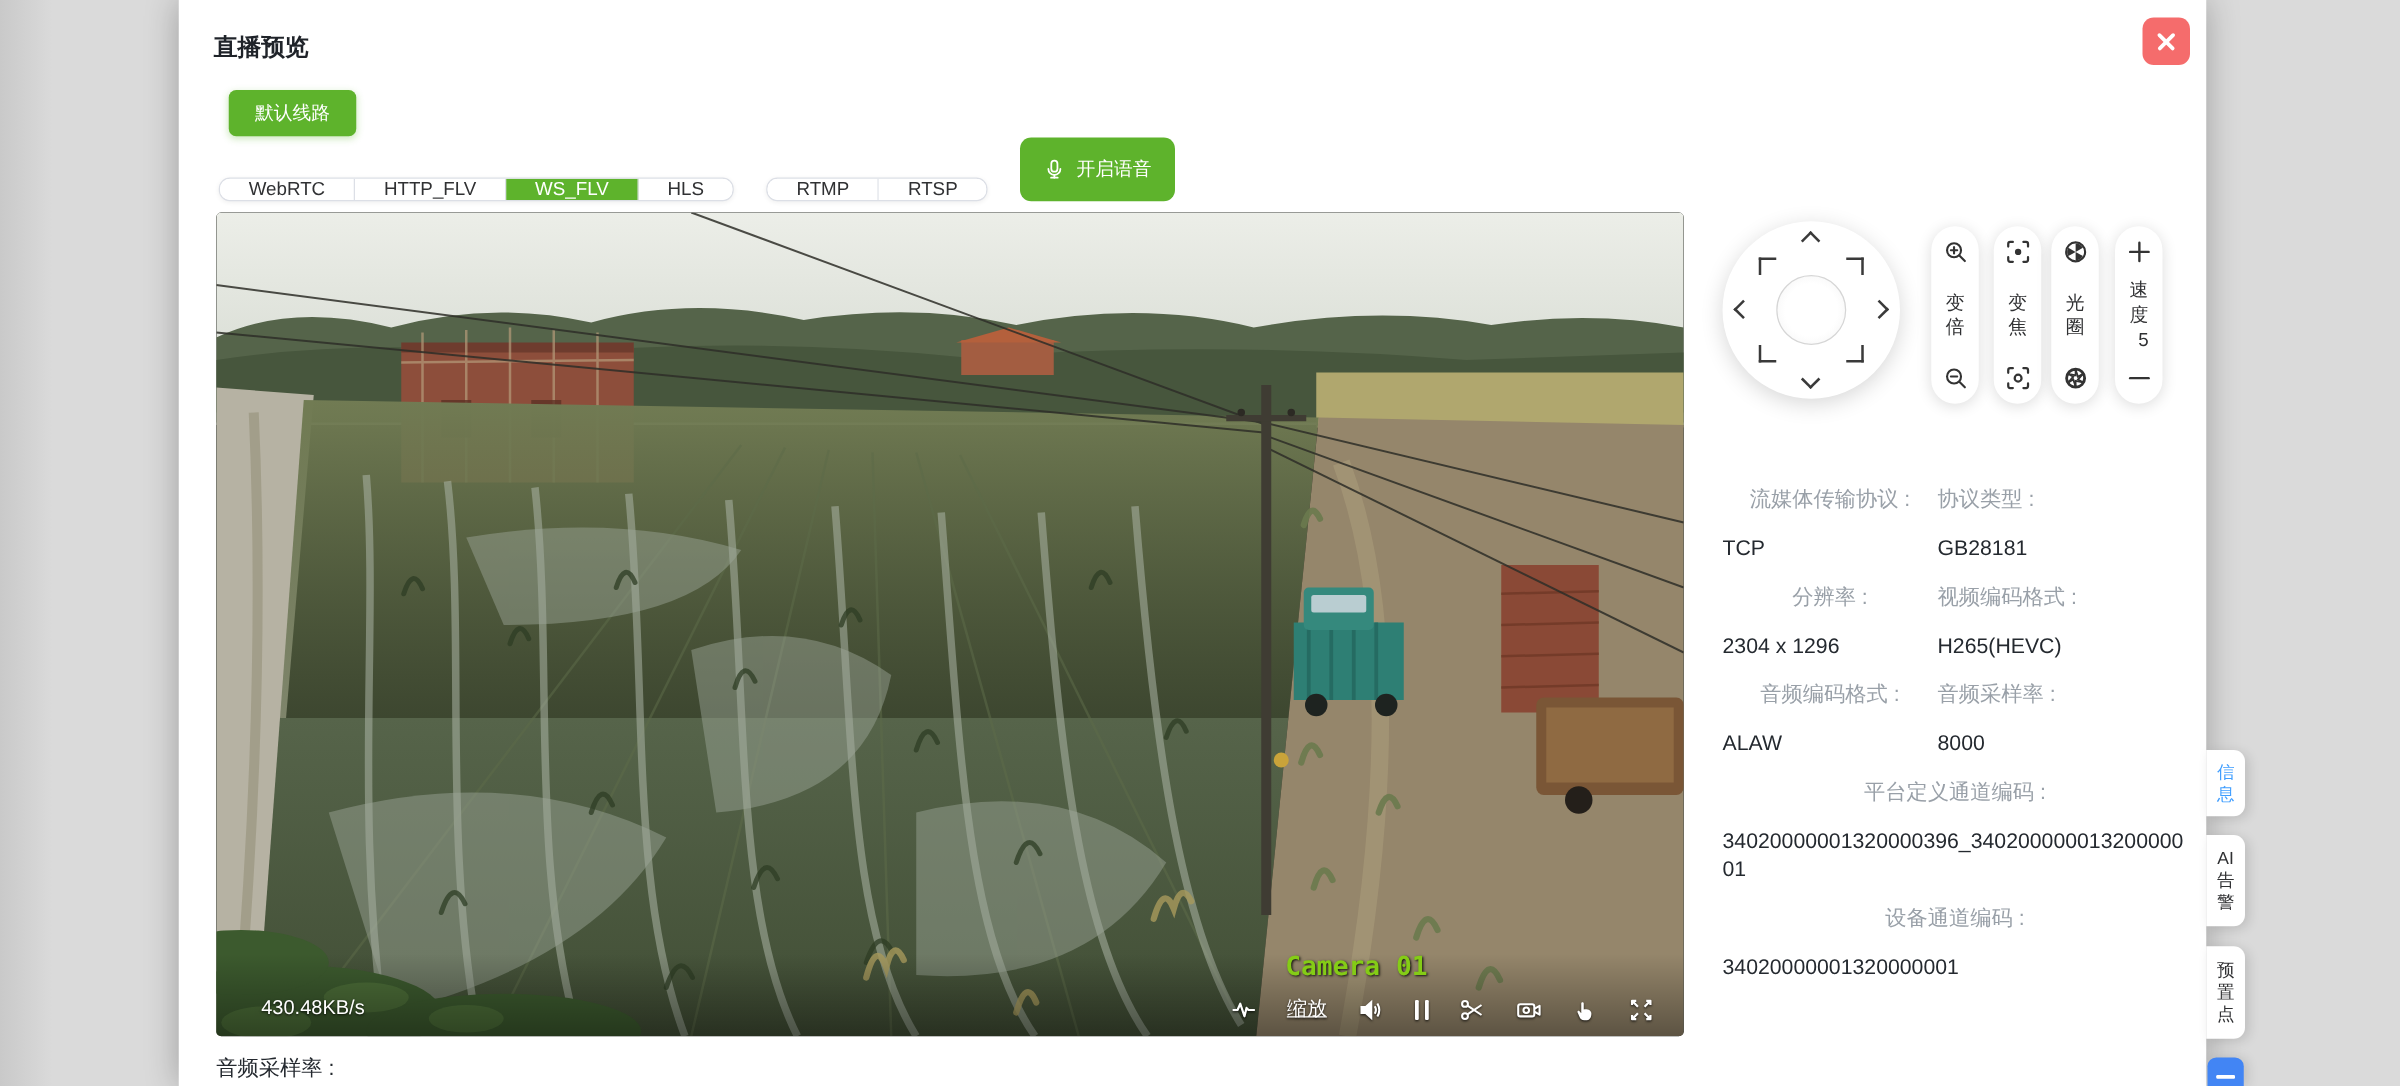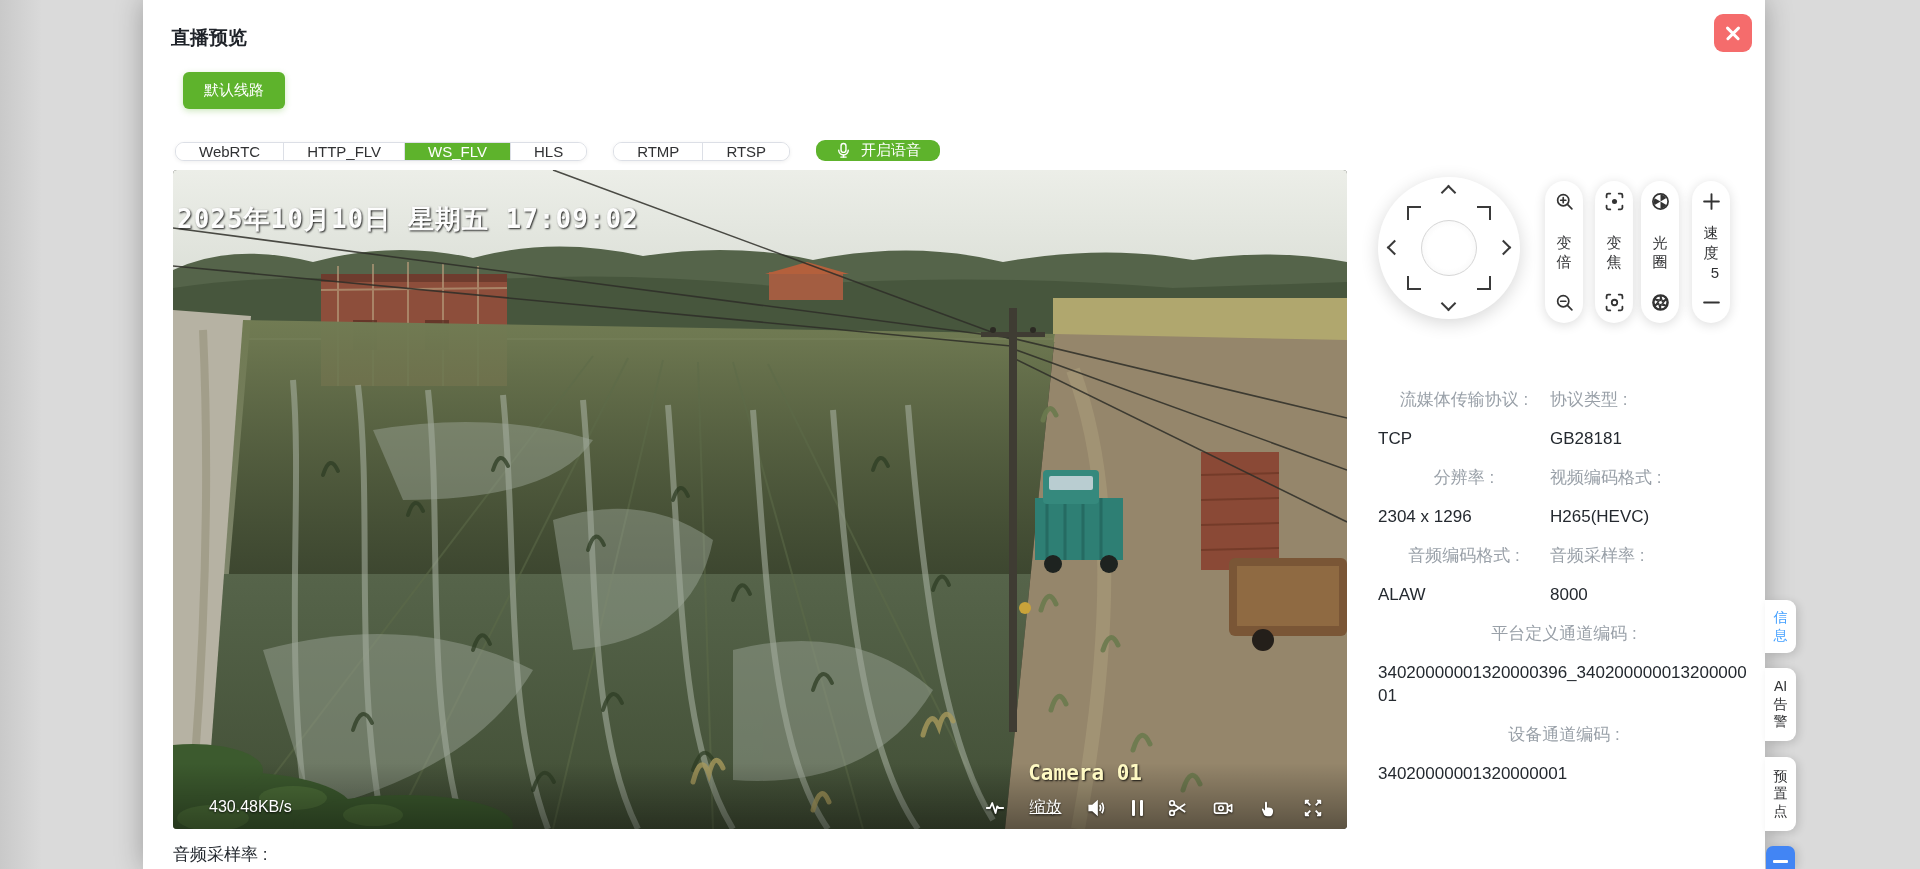--- a/index.html
+++ b/index.html
@@ -16,31 +16,31 @@
     border:none;border-radius:6px;font-size:15px;cursor:pointer;box-shadow:0 2px 6px rgba(94,179,44,.3);
     font-family:inherit;}
   .tabs-row{position:absolute;left:32px;top:121px;height:40px;display:flex;gap:26px;align-items:flex-end;}
   .tab-group{display:flex;border:1px solid #dcdfe6;border-radius:9px;overflow:hidden;background:#fff;
     box-shadow:0 1px 4px rgba(0,0,0,.07);}
   .tab{display:flex;align-items:center;padding:0 23px;font-size:15px;color:#303133;
     border-right:1px solid #dcdfe6;cursor:pointer;background:#fff;white-space:nowrap;}
   .tab:last-child{border-right:none;}
   .tab.active{background:#5eb32c;color:#fff;}
   .voice-btn{display:flex;align-items:center;gap:9px;background:#5eb32c;color:#fff;border:none;
-    border-radius:9px;padding:1px 19px;font-size:15px;cursor:pointer;font-family:inherit;}
+    border-radius:9px;padding:16px 19px;font-size:15px;cursor:pointer;font-family:inherit;}
   
   .player{position:absolute;left:30px;top:170px;width:1174px;height:659px;background:#1b1f17;
     border-radius:4px;overflow:hidden;}
   .player svg.scene{position:absolute;left:0;top:0;width:100%;height:100%;}
   .shade{position:absolute;left:0;right:0;bottom:0;height:66px;
     background:linear-gradient(transparent,rgba(0,0,0,.38));}
   .ts-overlay{position:absolute;left:4px;top:32px;font-family:"DejaVu Sans Mono",monospace;
     font-weight:700;font-size:26px;color:#fdfdfd;text-shadow:1px 1px 2px rgba(0,0,0,.85);letter-spacing:1px;}
   .cam-overlay{position:absolute;right:205px;bottom:44px;font-family:"DejaVu Sans Mono",monospace;
-    font-weight:700;font-size:21px;color:#fef9c3;text-shadow:1px 1px 2px rgba(0,0,0,.85);}
+    font-weight:700;font-size:21px;color:#84cc16;text-shadow:1px 1px 2px rgba(0,0,0,.85);}
   .bitrate{position:absolute;left:36px;bottom:13px;font-size:16px;color:#fff;
     text-shadow:0 1px 2px rgba(0,0,0,.8);}
   .ctrlbar{position:absolute;right:24px;bottom:11px;display:flex;align-items:center;gap:25px;color:#fff;text-decoration:underline;}
   .cicon{width:20px;height:20px;cursor:pointer;color:#fff;filter:drop-shadow(0 1px 1px rgba(0,0,0,.7));}
   .zoom-text{font-size:16px;color:#fff;cursor:pointer;text-shadow:0 1px 2px rgba(0,0,0,.8);}
   .pause-icon{display:flex;gap:4.5px;cursor:pointer;filter:drop-shadow(0 1px 1px rgba(0,0,0,.7));}
   .pause-icon i{width:3.5px;height:16px;background:#fff;border-radius:1px;}
   
   .right-panel{position:absolute;left:1235px;top:171px;width:388px;height:690px;}
   .ptz-pad{position:absolute;left:0;top:6px;width:142px;height:142px;border-radius:50%;background:#fff;
@@ -266,21 +266,20 @@
         <ellipse cx="20" cy="600" rx="70" ry="26"></ellipse>
       </g>
       <g fill="#4d6f39" opacity="0.9">
         <ellipse cx="120" cy="628" rx="34" ry="12"></ellipse>
           <ellipse cx="200" cy="645" rx="30" ry="11"></ellipse>
         <ellipse cx="40" cy="648" rx="36" ry="13"></ellipse>
       </g>
     </svg>
 
     <div class="shade"></div>
-    <div class="ts-overlay">2025年10月10日 星期五 17:09:02</div>
     <div class="cam-overlay">Camera 01</div>
     <div class="bitrate">430.48KB/s</div>
 
     <div class="ctrlbar">
       <svg class="cicon" viewBox="0 0 18 18" fill="none" stroke="currentColor" stroke-width="1.6" stroke-linejoin="round">
         <polyline points="1,9 4.5,9 6.5,4.5 9.5,13.5 11,7.5 12.5,9 17,9"></polyline>
       </svg>
       <span class="zoom-text">缩放</span>
       <svg class="cicon" viewBox="0 0 18 18" fill="none" stroke="currentColor" stroke-width="1.5">
         <path d="M2,6.8 H5 L9,3.3 V14.7 L5,11.2 H2 Z" fill="currentColor"></path>

